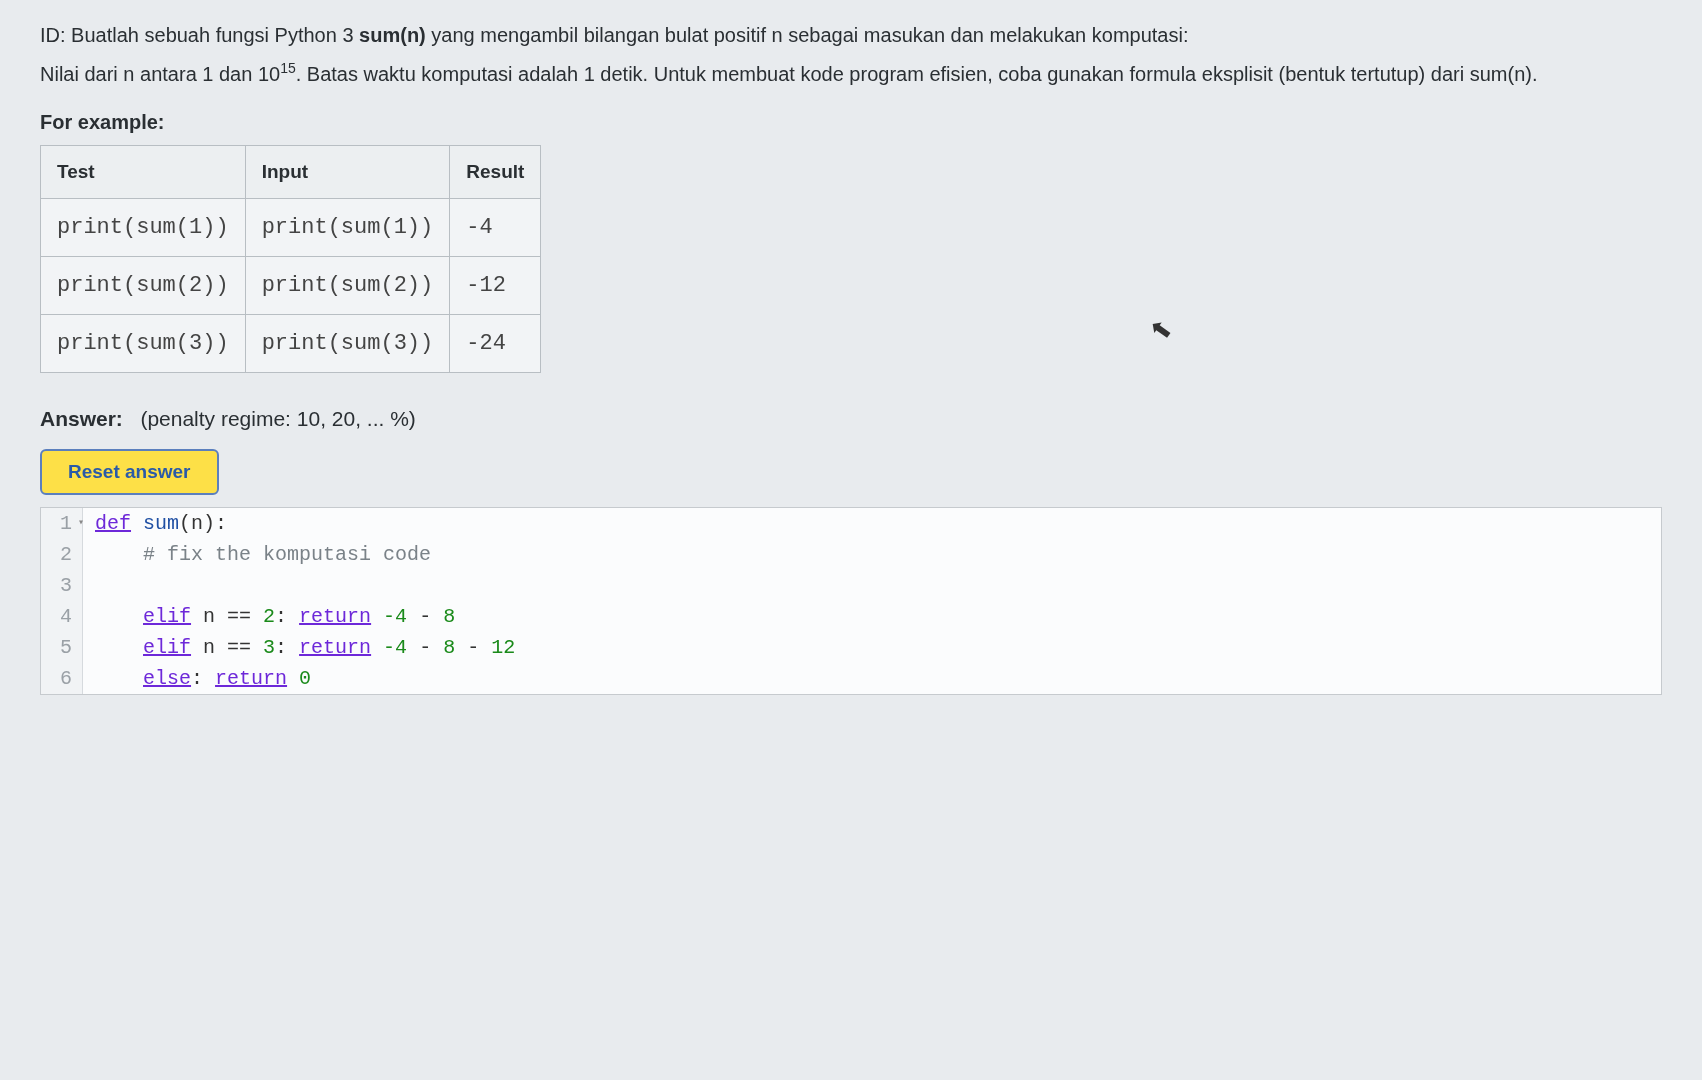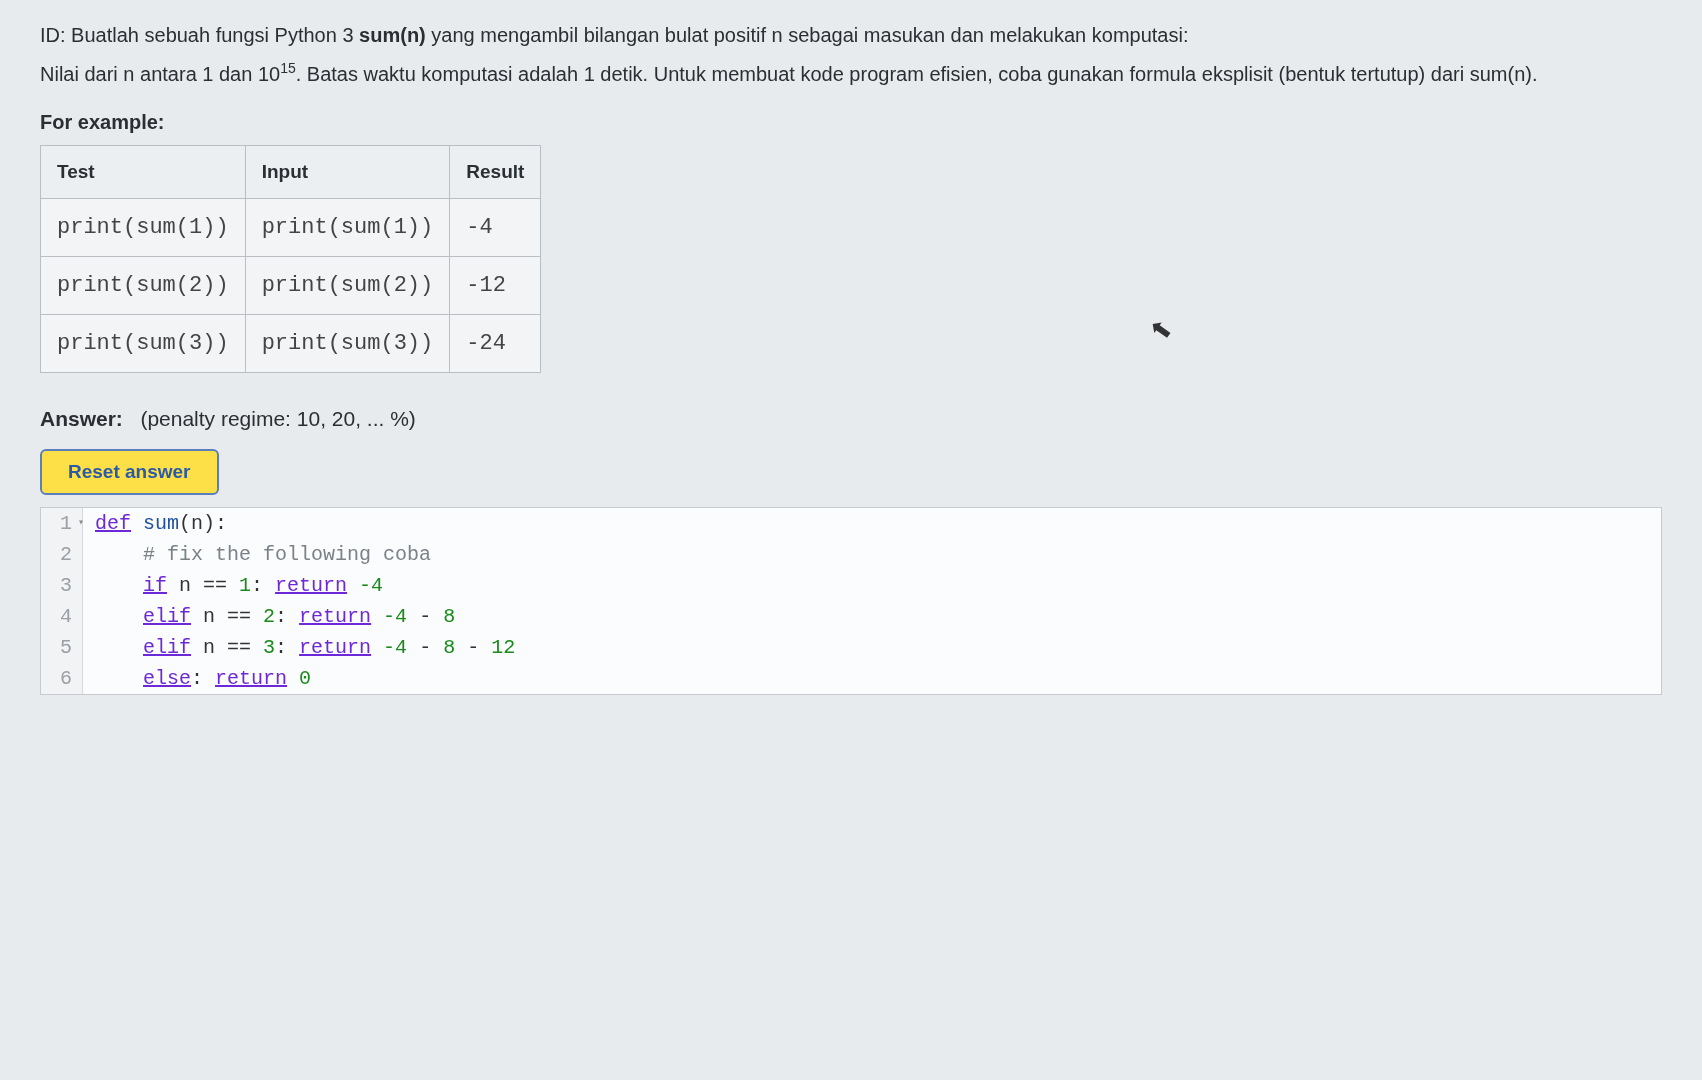--- a/index.html
+++ b/index.html
@@ -153,25 +153,24 @@
 
 <button class="reset-btn">Reset answer</button>
 
 <div class="code-editor">
   <div class="code-line">
     <div class="gutter"><span>1</span><span class="fold-marker">▾</span></div>
     <div class="code-content"><span class="kw">def</span><span class="fn"> sum</span><span>(n):</span></div>
   </div>
   <div class="code-line">
     <div class="gutter">2</div>
-    <div class="code-content"><span>    </span><span class="cm"># fix the following coba</span></div>
+    <div class="code-content"><span>    </span><span class="cm"># fix the komputasi code</span></div>
   </div>
   <div class="code-line">
     <div class="gutter">3</div>
-    <div class="code-content"><span>    </span><span class="kw">if</span><span> n == </span><span class="num">1</span><span>: </span><span class="kw">return</span><span> </span><span class="num">-4</span></div>
   </div>
   <div class="code-line">
     <div class="gutter">4</div>
     <div class="code-content"><span>    </span><span class="kw">elif</span><span> n == </span><span class="num">2</span><span>: </span><span class="kw">return</span><span> </span><span class="num">-4</span><span class="op"> - </span><span class="num">8</span></div>
   </div>
   <div class="code-line">
     <div class="gutter">5</div>
     <div class="code-content"><span>    </span><span class="kw">elif</span><span> n == </span><span class="num">3</span><span>: </span><span class="kw">return</span><span> </span><span class="num">-4</span><span class="op"> - </span><span class="num">8</span><span class="op"> - </span><span class="num">12</span></div>
   </div>
   <div class="code-line">

